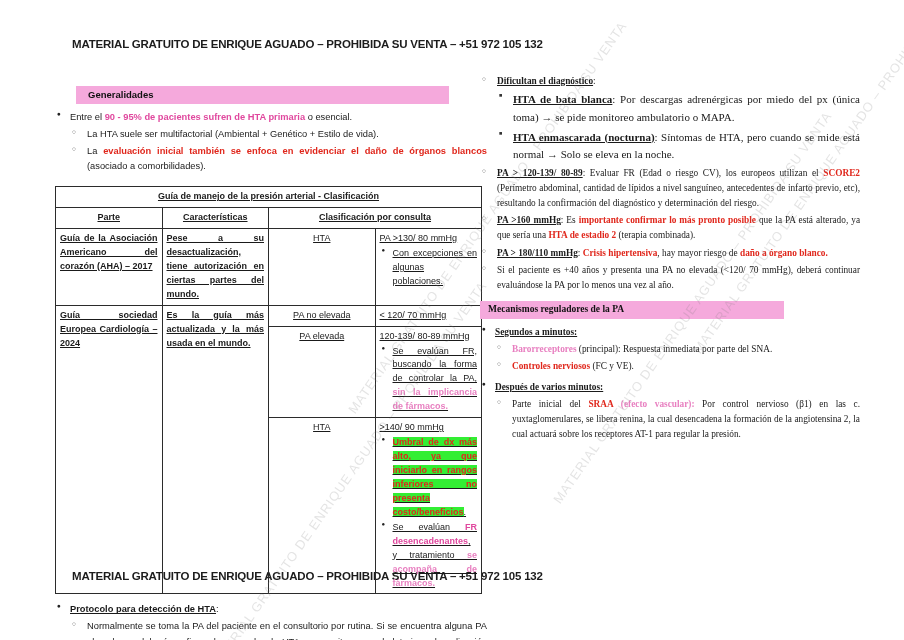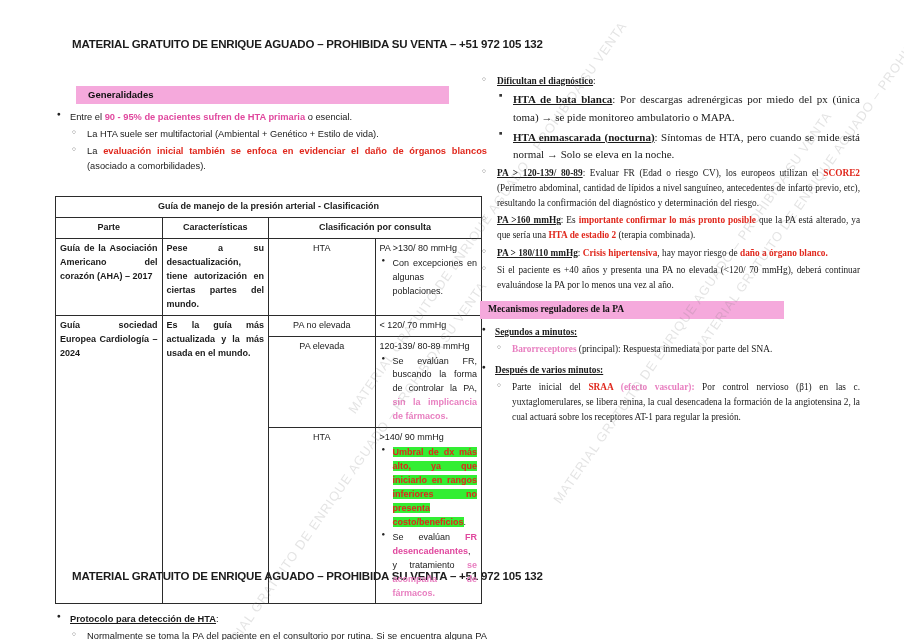--- a/index.html
+++ b/index.html
@@ -115,22 +115,23 @@
   .magl  { color:#e87fc0; font-weight:bold; }
   .red   { color:#e0271c; font-weight:bold;margin-top:19px; }
   .u     { text-decoration:underline; font-weight:bold; color:#1a1a1a; }
   .hl-green{ background:#33ee33; color:#e0271c; font-weight:bold; }
 
   
   table.guia{
     border-collapse:collapse;
     width:427px;
     margin-left:0px;
-    margin-top:22px;
+    margin-top:12px;
     table-layout:fixed;
+    text-decoration:underline;
   }
   table.guia td, table.guia th{
     border:1px solid #2b2b2b;
     vertical-align:top;
     padding:3px 4px;
     font-size:9px;
     line-height:1.55;
   }
   .t-title{
     text-align:center; font-weight:bold; font-size:9.3px; padding:3px 4px;
@@ -276,20 +277,21 @@
     </li>
   </ul>
 
   <div class="pinkbar right-bar" style="margin-top:8px;">Mecanismos reguladores de la PA</div>
 
   <ul class="lvl1">
     <li>
       <span class="u">Segundos a minutos:</span>
       <ul class="lvl2">
         <li><span class="magl">Barorreceptores</span><span> (principal): Respuesta inmediata por parte del SNA.</span></li>
+        <li><span class="red">Controles nerviosos</span><span> (FC y VE).</span></li>
       </ul>
     </li>
     <li>
       <span class="u">Después de varios minutos:</span>
       <ul class="lvl2">
         <li><span>Parte inicial del </span><span class="red">SRAA</span><span class="magl"> (efecto vascular):</span><span> Por control nervioso (β1) en las c. yuxtaglomerulares, se libera renina, la cual desencadena la formación de la angiotensina 2, la cual actuará sobre los receptores AT-1 para regular la presión.</span></li>
       </ul>
     </li>
   </ul>
 

